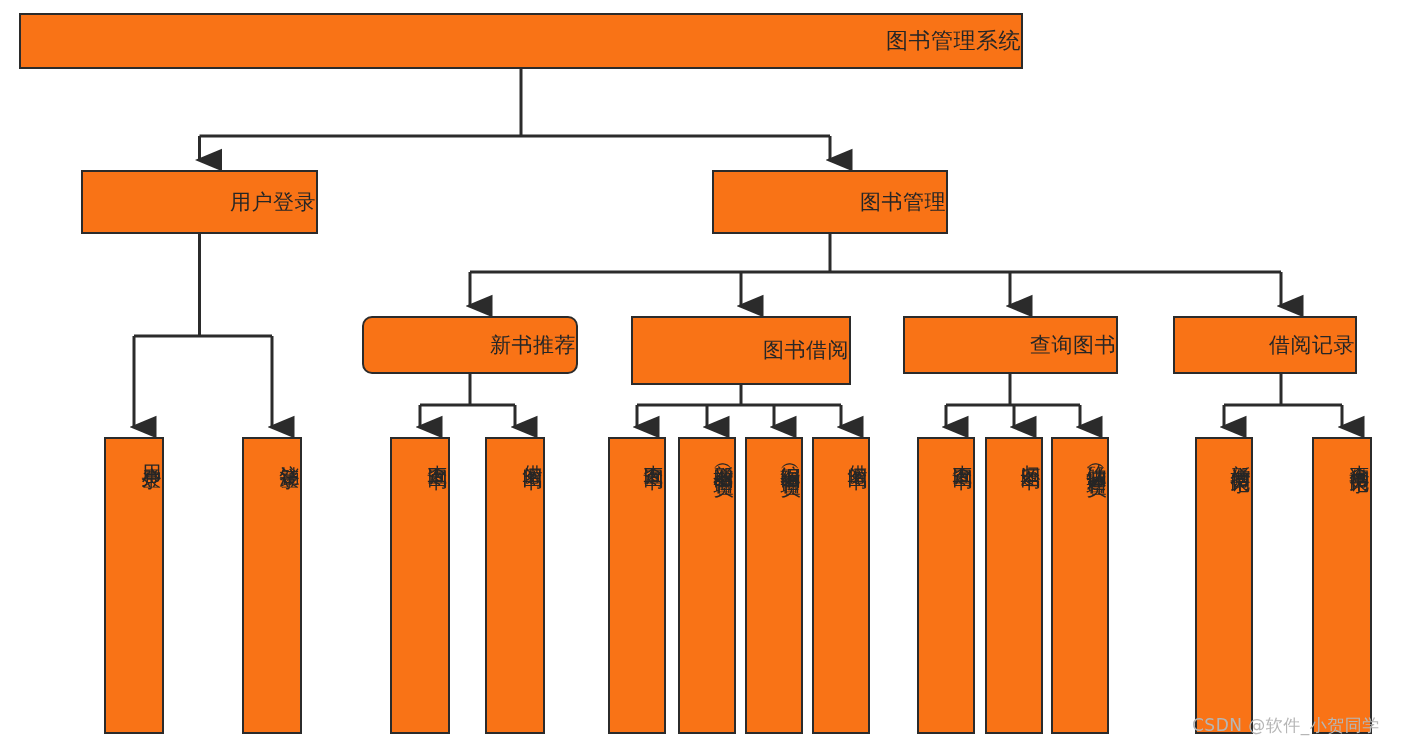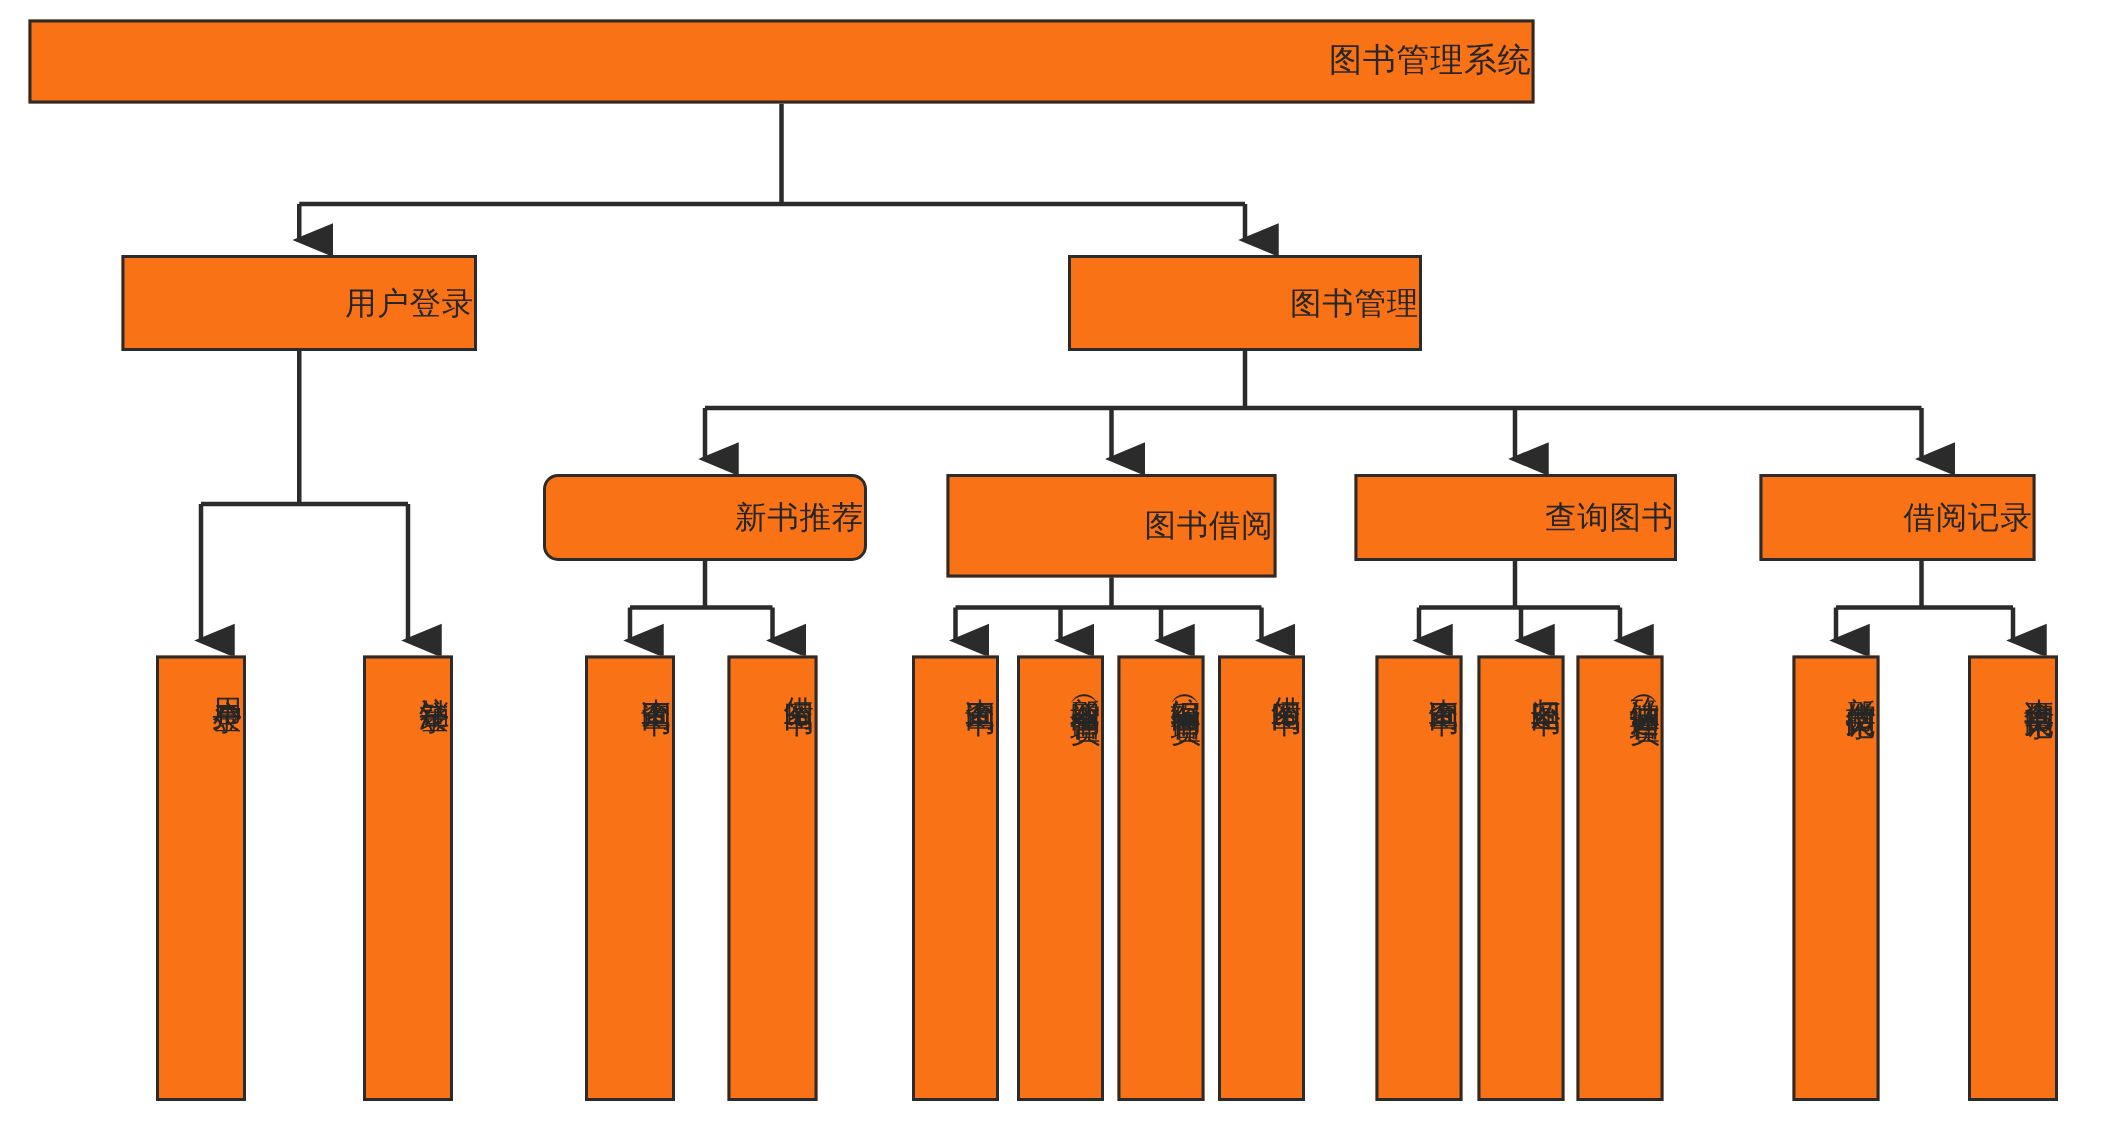--- a/index.html
+++ b/index.html
@@ -179,14 +179,15 @@
   <div class="node vert" style="left:1051px; top:437px; width:58px; height:297px;">
     <span class="label">确认归还（管理员）</span>
   </div>
   <div class="node vert" style="left:1195px; top:437px; width:58px; height:297px;">
     <span class="label">新增借阅记录</span>
   </div>
   <div class="node vert" style="left:1312px; top:437px; width:60px; height:297px;">
     <span class="label">查询借阅记录</span>
   </div>
 
+  <div class="watermark" style="left:1192px; top:714px;">CSDN @软件_小贺同学</div>
 
 </div>
 
 </body></html>

